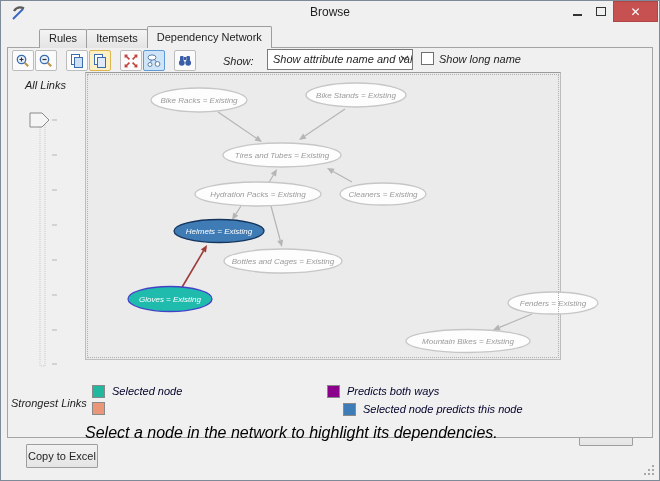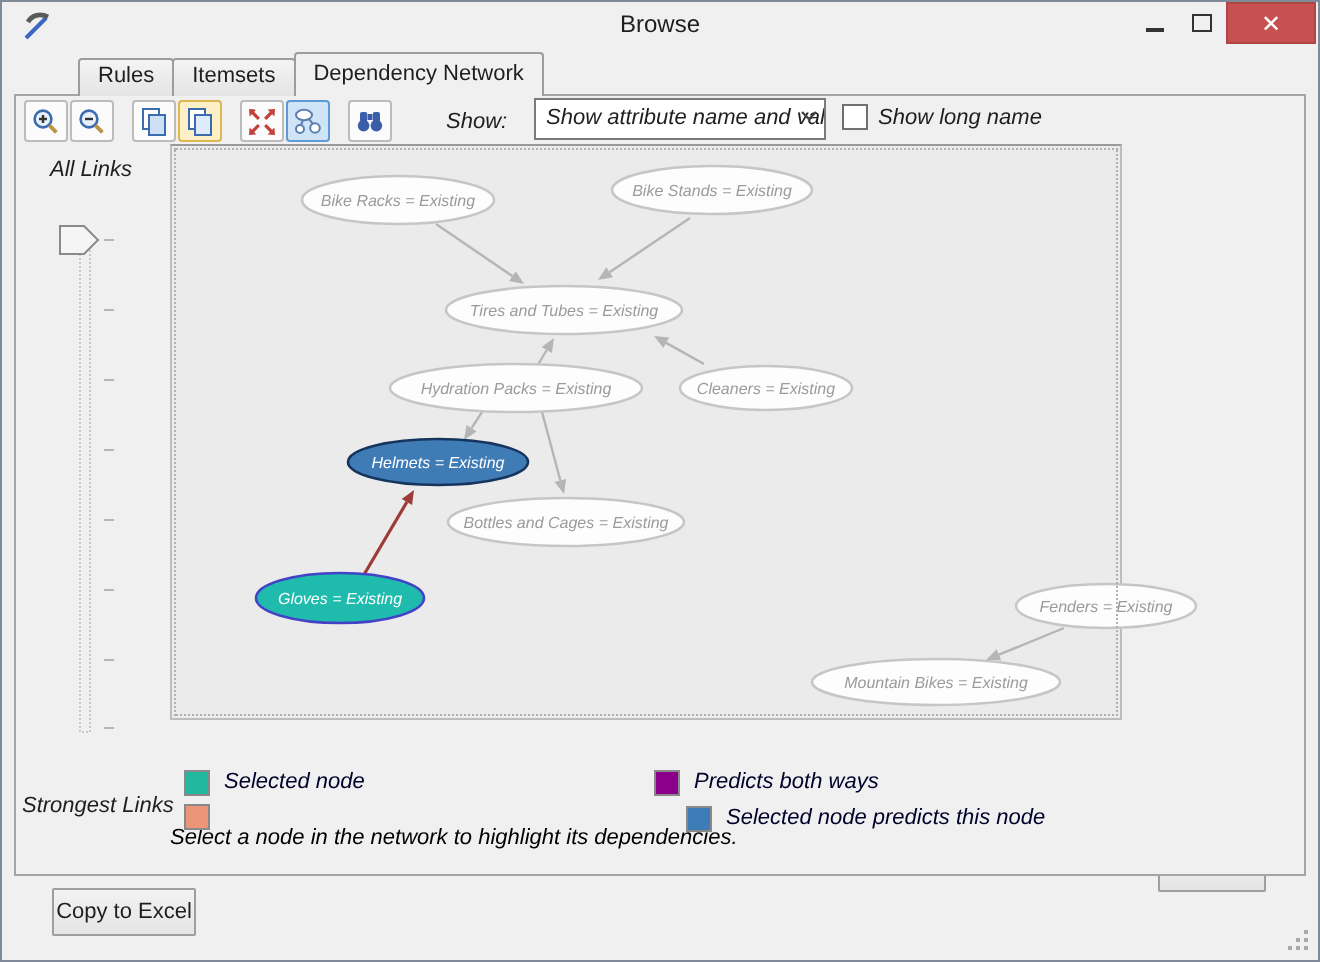--- a/index.html
+++ b/index.html
@@ -50,21 +50,21 @@
   .all-links { position:absolute; left:17px; top:31px; font-size:11px; color:#1e1e1e; }
   .strongest-links { position:absolute; left:3px; top:349px; font-size:11px; color:#1e1e1e; white-space:nowrap; }
   .slider-svg { position:absolute; left:12px; top:60px; }
 
   
   .diagram { position:absolute; left:77px; top:24px; width:476px; height:288px;
              background:#ebebeb; border:1px solid #bdbdbd; border-top-color:#9a9a9a;text-align:center; }
   .diagram::after { content:""; position:absolute; left:1px; top:1px; right:1px; bottom:1px;
                     border:1px dotted #b0b0b0; pointer-events:none; }
 
-  .instruction { position:absolute; left:77px; top:317px; font-size:11px; color:#000;margin-top:48px; }
+  .instruction { position:absolute; left:77px; top:328px; font-size:16px; color:#000;margin-top:48px; }
 
   .legend-item { position:absolute; display:flex; align-items:center; }
   .swatch { width:13px; height:13px; border:1px solid #898989; margin-right:7px; flex:none; }
   .legend-item span.lbl { font-size:11px; color:#00002a; line-height:14px; white-space:nowrap; }
   #li0 { left:84px; top:336px; } #li1 { left:84px; top:354px; }
   #li2 { left:319px; top:336px; } #li3 { left:319px; top:354px;margin-left:16px; }
 
   
   .btn { position:absolute; height:24px; background:linear-gradient(#f2f2f2,#e5e5e5);
          border:1px solid #9e9e9e; font-size:11px; color:#1e1e1e; text-align:center;

